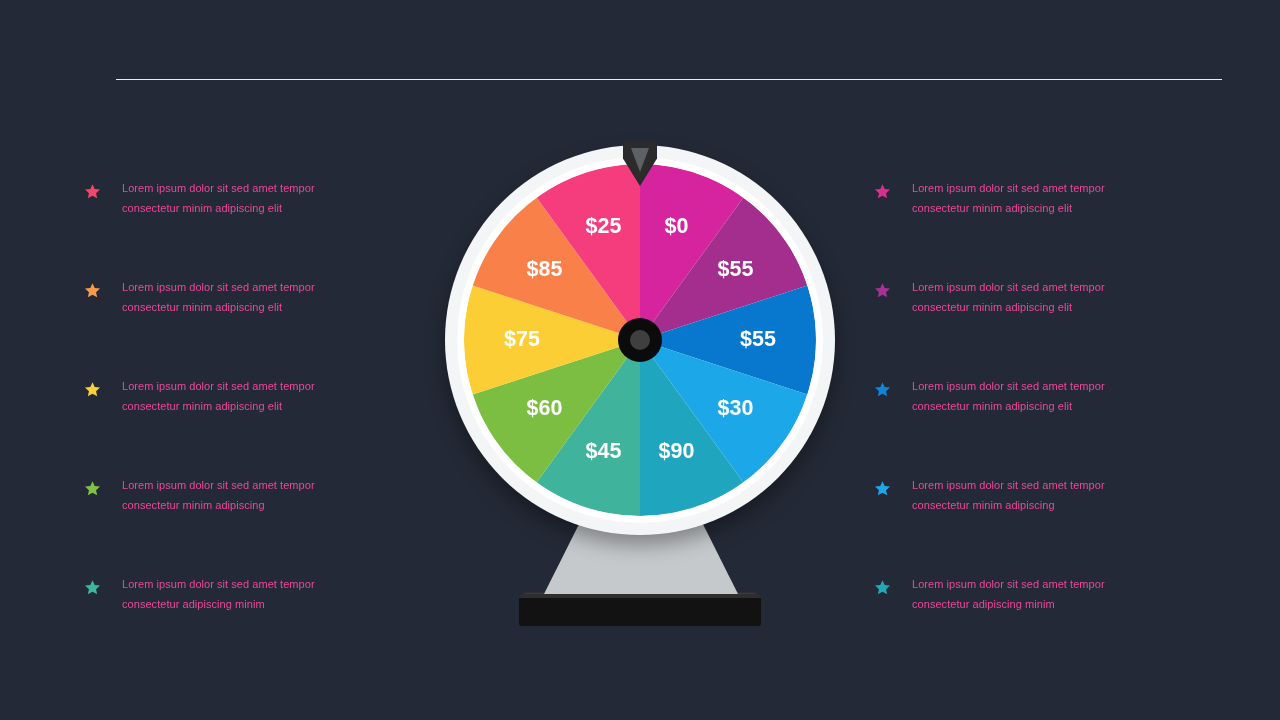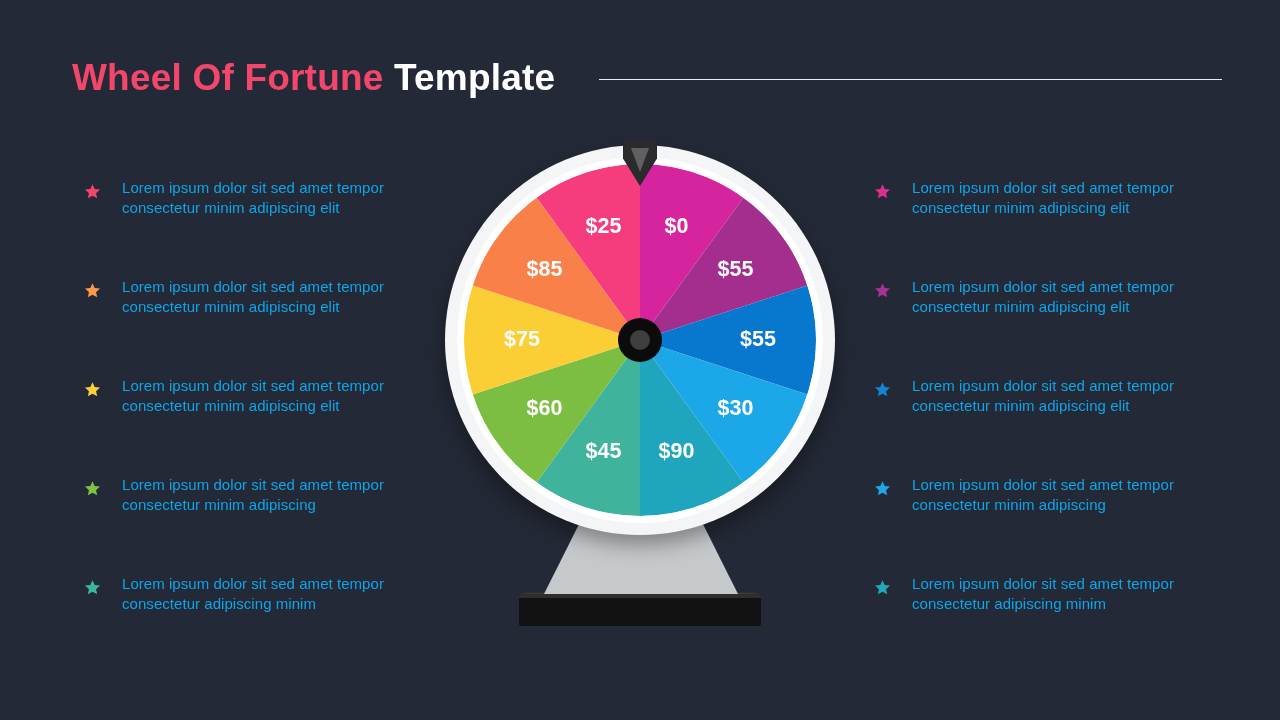--- a/index.html
+++ b/index.html
@@ -55,22 +55,22 @@
     padding-left:38px;
   }
   .bullet .star {
     position:absolute;
     left:0; top:5px;
     width:17px; height:17px;
     display:block;
   }
   .bullet .btext {
     display:block;
-    color:#0ea5e9;
-    font-size:15px;
+    color:#ec4899;
+    font-size:11px;
     line-height:20px;
     width:290px;
     letter-spacing:0.05px;
   }
 
   
   #wheel-wrap {
     position:absolute;
     left:445px; top:140px;
     width:390px; height:500px;
@@ -184,23 +184,20 @@
     clip-path:polygon(0% 0%, 100% 0%, 50% 100%);
     z-index:8;
   }
 </style>
 </head>
 <body>
 
 <div id="slide">
 
   <div id="header">
-    <div id="title">
-      <span class="accent">Wheel Of Fortune</span><span>&nbsp;</span><span class="plain">Template</span>
-    </div>
     <div id="title-rule"></div>
   </div>
 
   <div class="col" id="col-left">
       <div class="bullet">
         <span class="star"><svg viewBox="0 0 24 24" width="17" height="17">
             <path fill="#F2476B" d="M12 1.6l3.1 6.9 7.5.8-5.6 5 1.6 7.4-6.6-3.8-6.6 3.8 1.6-7.4-5.6-5 7.5-.8z"></path>
           </svg></span>
         <span class="btext"><span>Lorem ipsum dolor sit sed  amet  tempor</span><br><span>consectetur minim adipiscing elit</span></span>
       </div>

